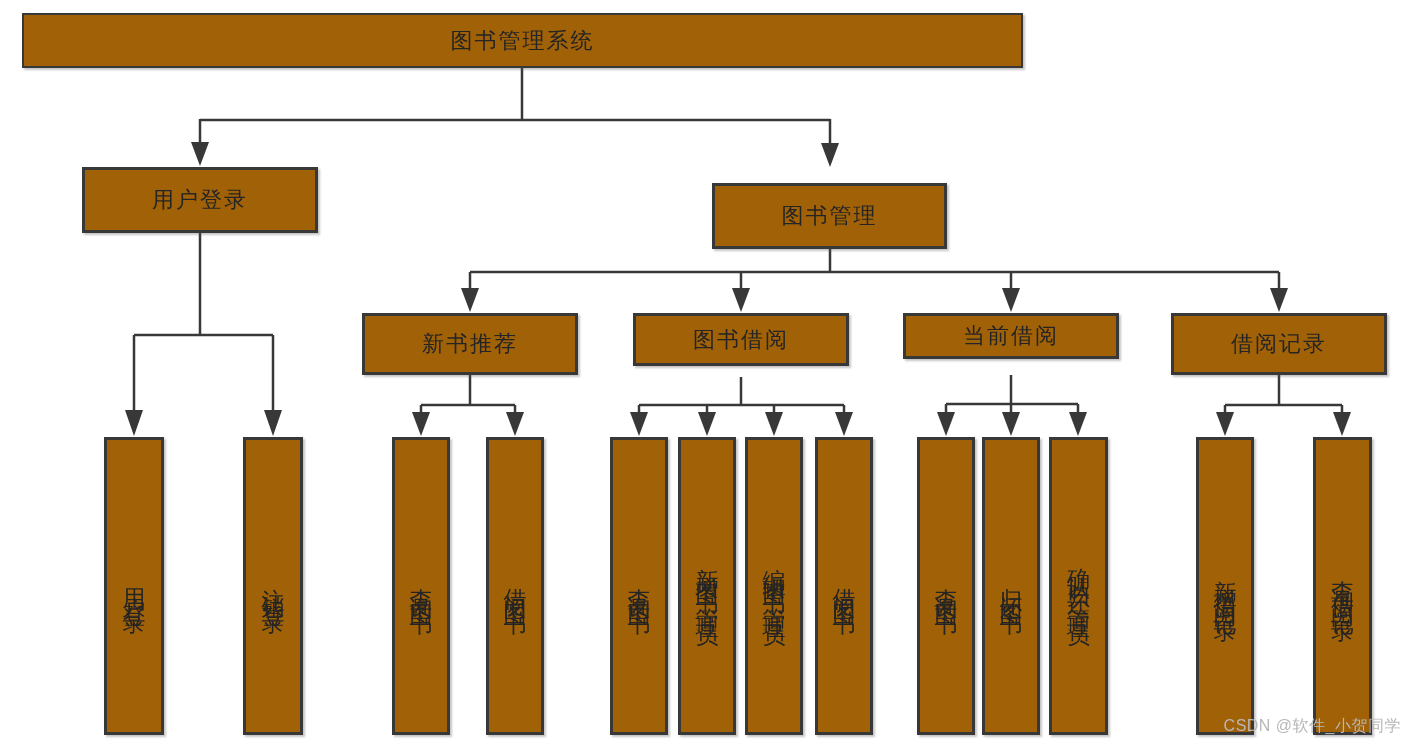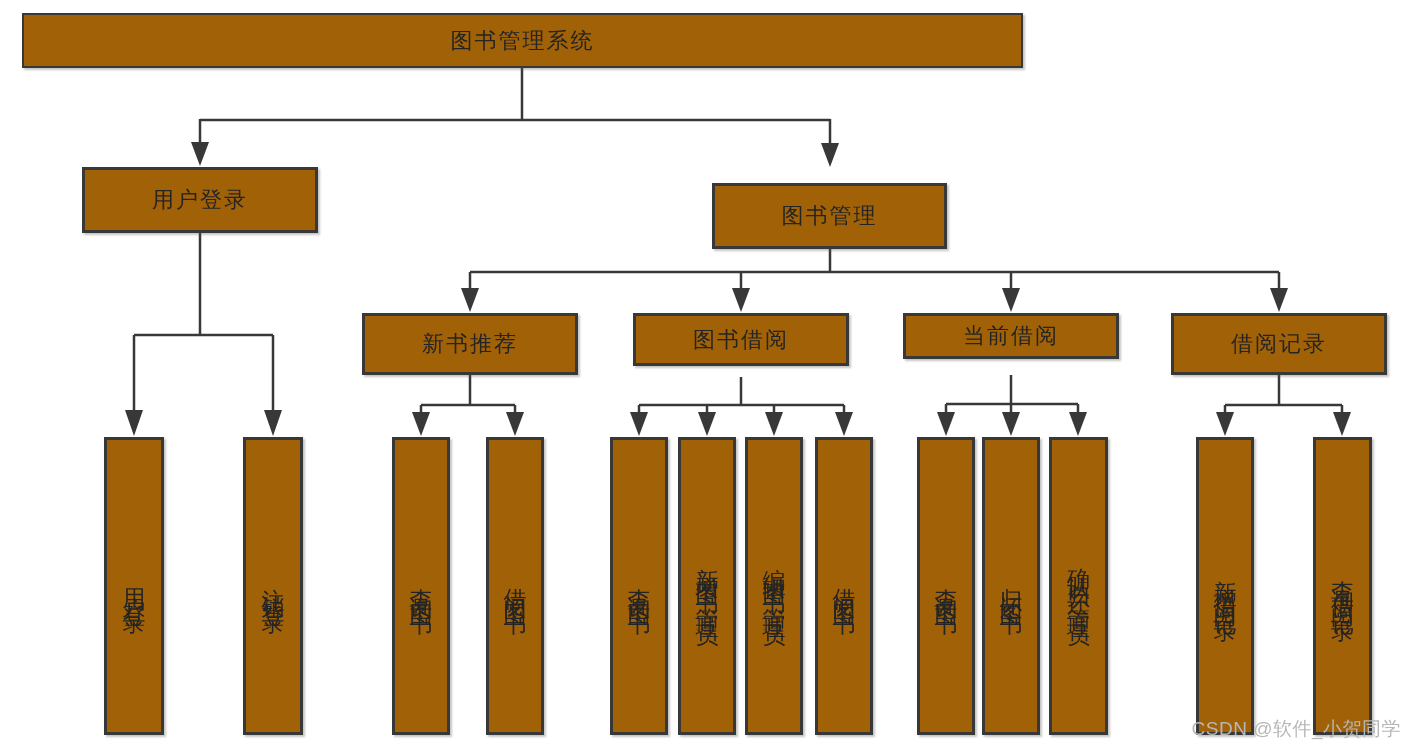--- a/index.html
+++ b/index.html
@@ -44,21 +44,21 @@
     text-orientation: mixed;
     font-size: 23px;
     letter-spacing: 8px;
     line-height: 1;
     white-space: nowrap;
   }
   #watermark {
     position: absolute;
     top: 716px;
     right: 4px;
-    font-size: 19px;
+    font-size: 16px;
     color: #b7b7b7;
     letter-spacing: 0.5px;
     z-index: 3;
     white-space: nowrap;
   }
   .cline {
     stroke: #383838;
     stroke-width: 2.5;
     fill: none;
   }

